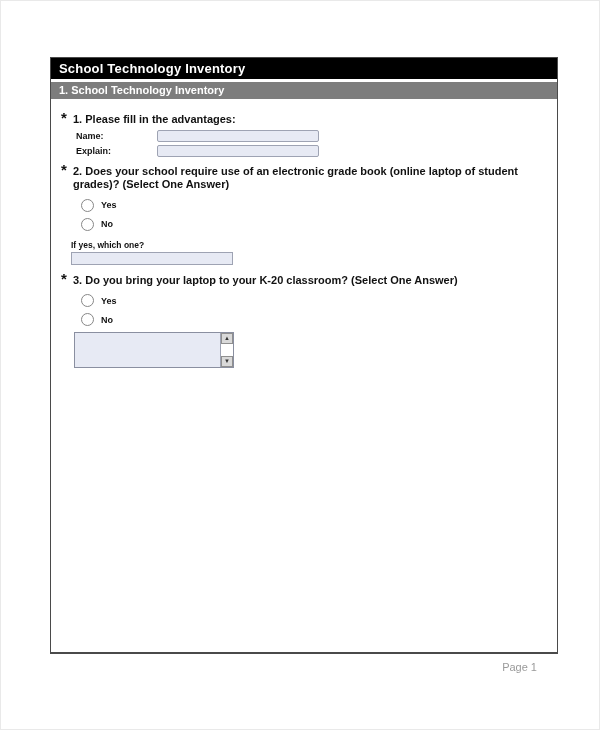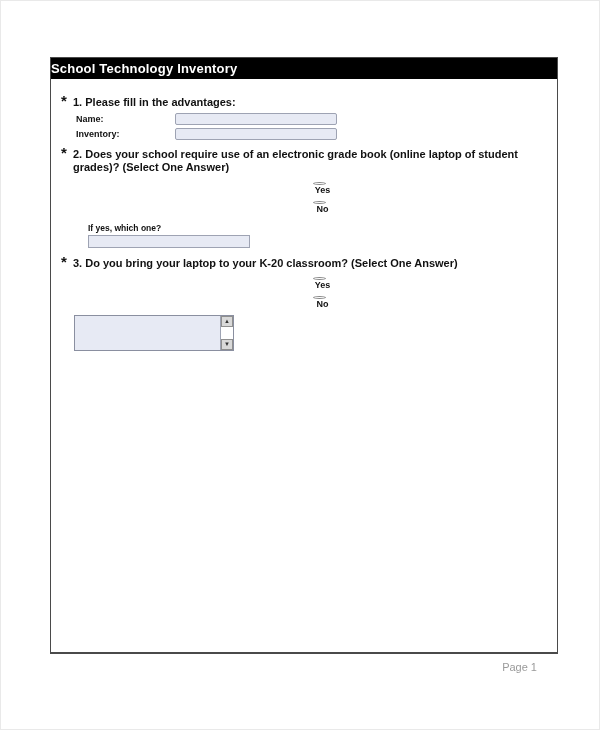--- a/index.html
+++ b/index.html
@@ -23,20 +23,21 @@
     border: 1px solid #4a4a4a;
     border-bottom-width: 2px;
   }
   .title-bar {
     height: 21px;
     background: #000000;
     color: #ffffff;
     font-size: 13px;
     font-weight: bold;
     line-height: 21px;
+    padding-left: 8px;
     letter-spacing: 0.2px;
   }
   .bar-gap { height: 3px; background: #ffffff; }
   .section-bar {
     height: 17px;
     background: #7d7d7d;
     color: #ffffff;
     font-size: 11px;
     font-weight: bold;
     line-height: 17px;
@@ -61,49 +62,49 @@
     font-weight: bold;
     color: #111111;
   }
   .q1 { margin-top: 14px; }
   .q2 { margin-top: 8px; }
   .q3 { margin-top: 9px; }
 
   .fields { margin-left: 25px; margin-top: 3px; }
   .field-row { display: flex; align-items: center; margin-bottom: 3px; height: 12px; }
   .field-label {
-    width: 99px;
+    width: 81px;
     font-size: 9px;
     font-weight: bold;
     color: #111111;
   }
   .text-input {
     width: 162px; height: 12px;
     background: #e7eaf4;
     border: 1px solid #9ea3b3;
     border-radius: 2px;
   }
 
   .options { margin-left: 30px; margin-top: 7px; }
-  .option-row { display: flex; align-items: center; margin-bottom: 6px; height: 13px; flex-direction: column; }
+  .option-row { display: flex; align-items: center; margin-bottom: 6px; height: 13px; }
   .radio {
     width: 13px; height: 13px;
     border: 1px solid #878787;
     border-radius: 50%;
     background: #ffffff;
     display: inline-block;
   }
   .option-label {
     margin-left: 7px;
     font-size: 9px;
     font-weight: bold;
     color: #111111;
   }
 
-  .followup { margin-left: 37px; }
+  .followup { margin-left: 20px; }
   .followup-label {
     font-size: 8.5px;
     font-weight: bold;
     color: #111111;
     margin-top: 9px;
     margin-bottom: 2px;
   }
   .followup-input {
     width: 162px; height: 13px;
     background: #e7eaf4;
@@ -150,36 +151,39 @@
 <body>
 
 <div class="canvas">
 
   <div class="form-box">
 
     <div class="title-bar">
       <span>School Technology Inventory</span>
     </div>
     <div class="bar-gap"></div>
+    <div class="section-bar">
+      <span>1. School Technology Inventory</span>
+    </div>
 
     <div class="content">
 
       <div class="question">
         <div class="q-heading q1">
           <span class="req-star">*</span>
           <span>1.</span>
           <span>Please fill in the advantages:</span>
         </div>
         <div class="fields">
           <div class="field-row">
             <span class="field-label">Name:</span>
             <div class="text-input"></div>
           </div>
           <div class="field-row">
-            <span class="field-label">Inventory:</span>
+            <span class="field-label">Explain:</span>
             <div class="text-input"></div>
           </div>
         </div>
       </div>
 
       <div class="question">
         <div class="q-heading q2">
           <span class="req-star">*</span>
           <span>2.</span>
           <span>Does your school require use of an electronic grade book (online laptop of student grades)? (Select One Answer)</span>

